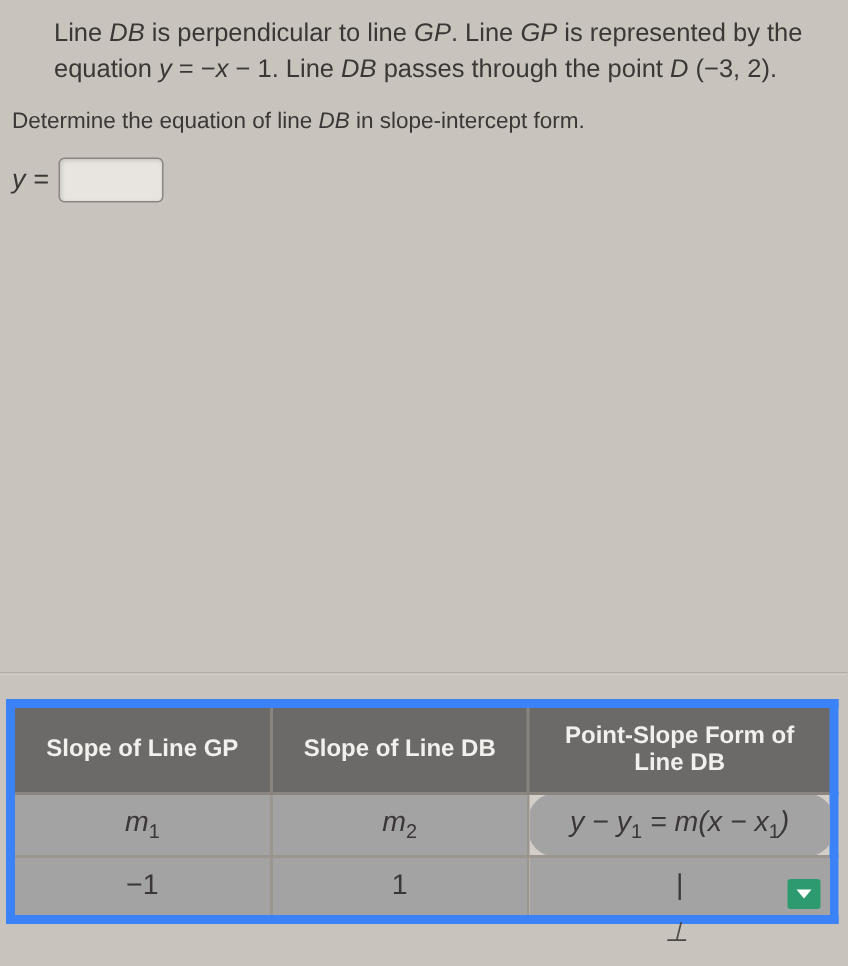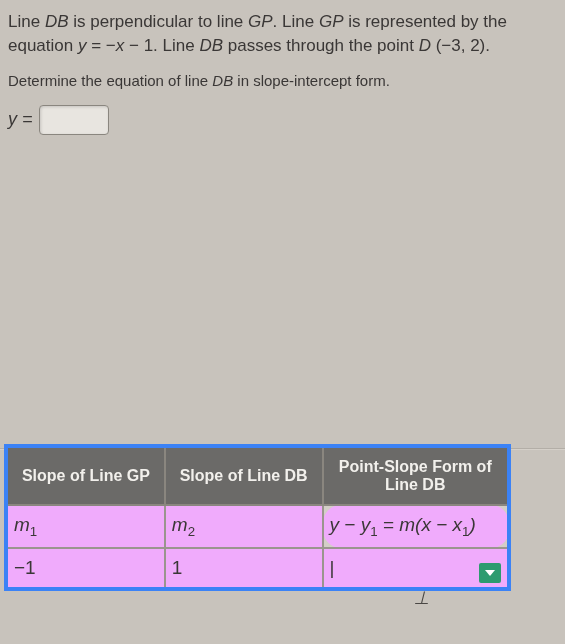--- a/index.html
+++ b/index.html
@@ -10,20 +10,21 @@
     font-family: Arial, sans-serif;
     color: #3a3736;
     padding: 10px 8px;
     position: relative;
     overflow: hidden;
   }
   .problem-text {
     font-size: 17px;
     line-height: 1.4;
     margin-bottom: 14px;
+    margin-left: 28px;
   }
   .italic { font-style: italic; }
   .instruction {
     font-size: 15px;
     margin-bottom: 16px;
   }
   .answer-row {
     display: flex;
     align-items: center;
     gap: 6px;
@@ -45,42 +46,43 @@
     left: 0;
     right: 0;
     top: 448px;
     height: 2px;
     background: #b3aea7;
     border-bottom: 1px solid #d5d0c9;
   }
   .tbl {
     position: absolute;
     left: 4px;
-    top: 444px;
-    width: 507px;
+    top: 466px;
+    width: 555px;
     border-collapse: collapse;
     background: #d3cec7;
-    border: 4px solid #3b82f6;
+    border: 6px solid #3b82f6;
   }
   .tbl th {
     background: #6b6a68;
     color: #f2f0ec;
     font-weight: bold;
     font-size: 16px;
     padding: 10px 6px;
     border: 2px solid #8a867f;
     text-align: center;
     vertical-align: middle;
   }
   .tbl td {
     border: 2px solid #9a958e;
+    text-align: center;
     font-size: 19px;
     font-style: italic;
     padding: 8px 6px;
-    background: #f0abfc;
+    background: #a3a3a3;
     position: relative;
   }
   .sub { font-size: 0.7em; vertical-align: sub; font-style: normal; }
   .formula {
     font-style: italic;
     font-size: 20px;
     text-align: left;
     padding-left: 8px;
     border-radius: 18px;
   }

